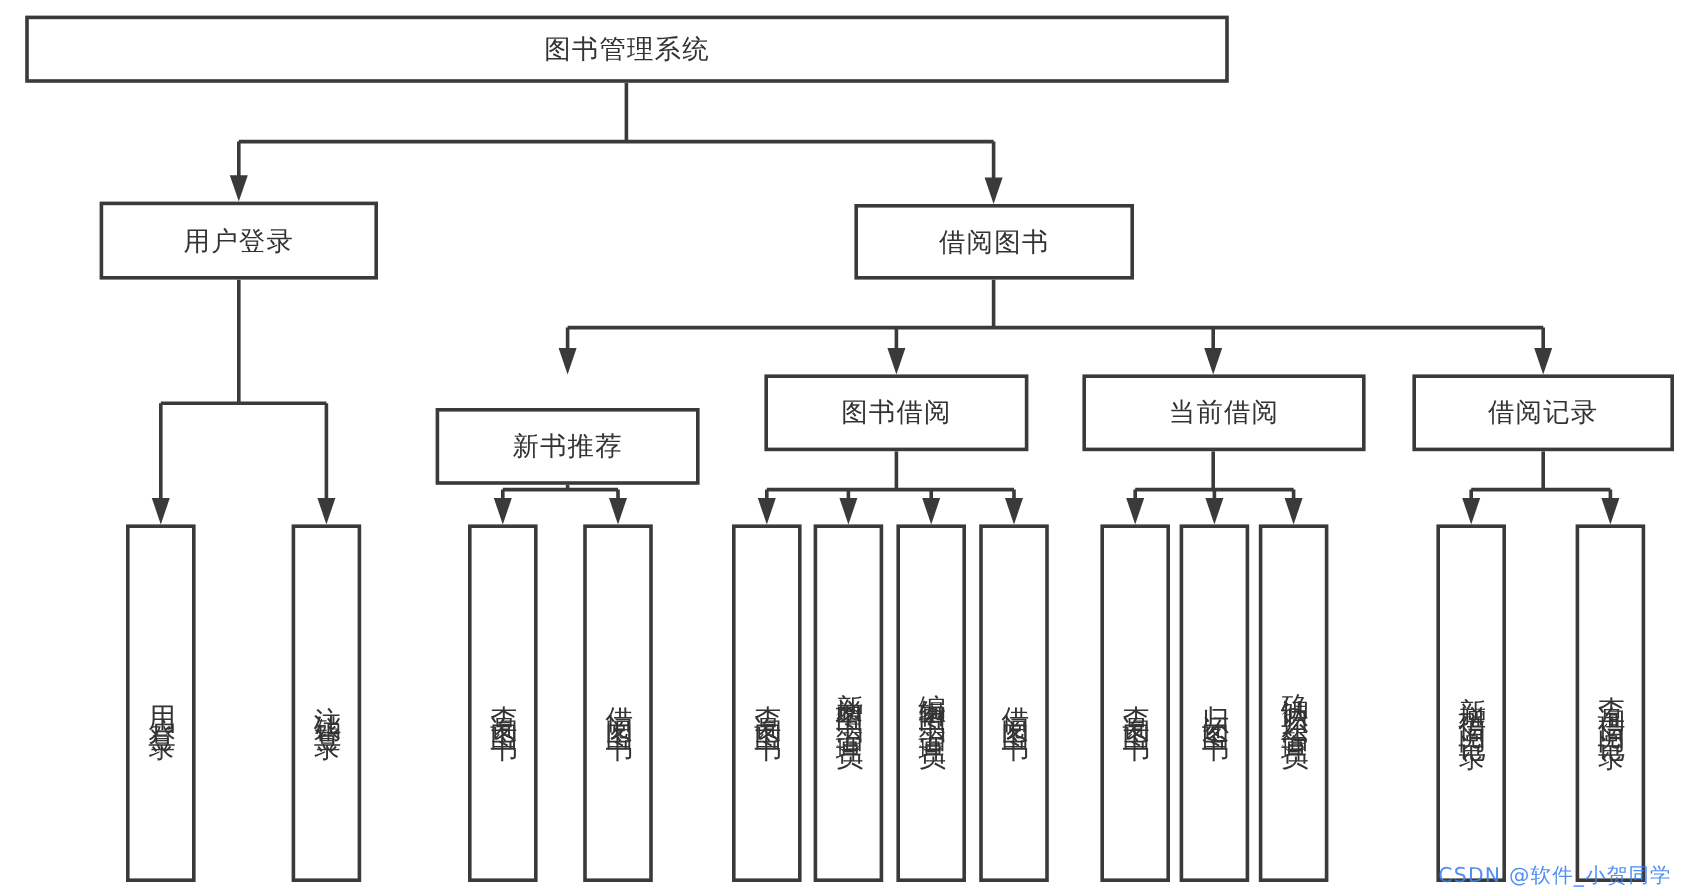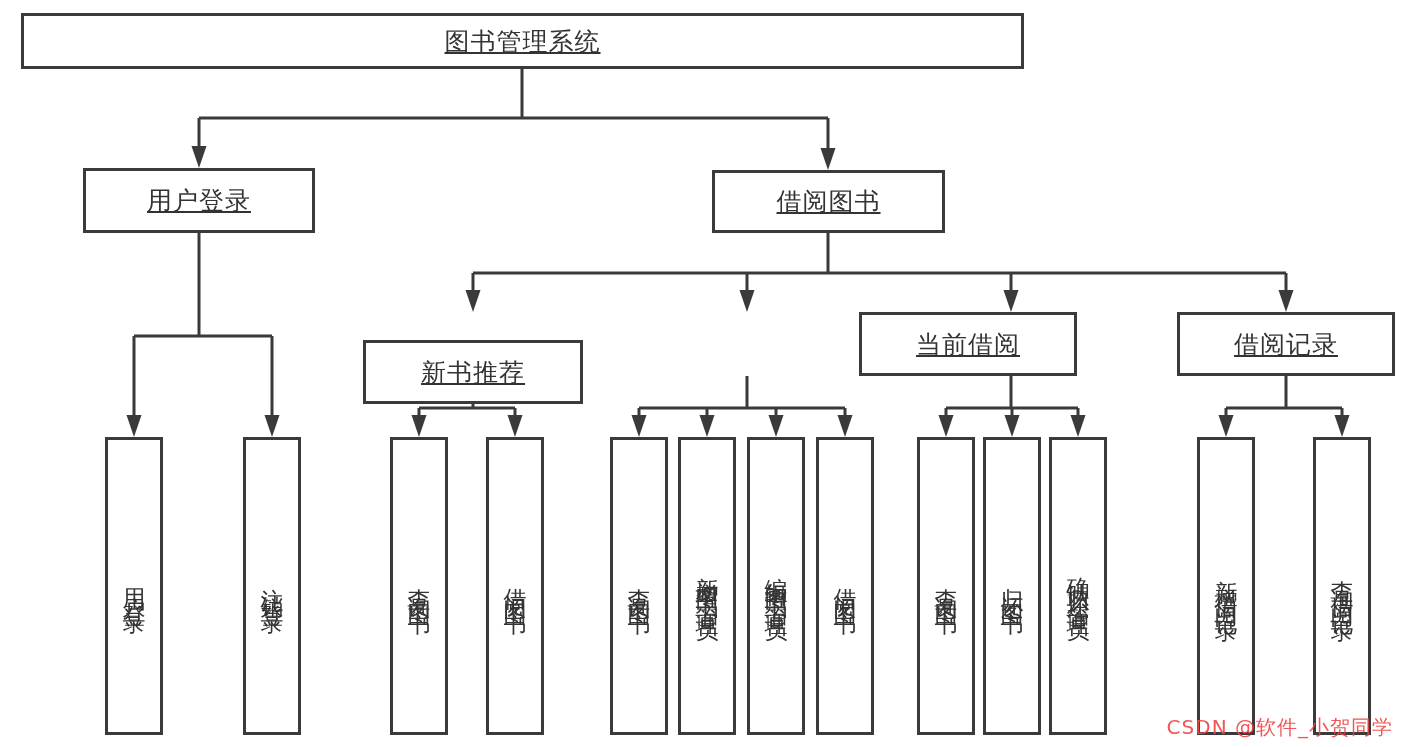--- a/index.html
+++ b/index.html
@@ -7,50 +7,50 @@
     position:relative; width:1405px; height:747px; background:#ffffff;
     font-family:"DejaVu Sans", sans-serif; overflow:hidden;
   }
   svg.connectors { position:absolute; left:0; top:0; z-index:0; }
   .node {
     position:absolute; box-sizing:border-box;
     border:3px solid #3a3a3a; background:#ffffff; color:#333333;
     display:flex; align-items:center; justify-content:center;
     z-index:1; text-align:center;
   }
-  .hnode { font-size:25px; letter-spacing:1px; white-space:nowrap;text-decoration:underline; }
+  .hnode { font-size:22px; letter-spacing:1px; white-space:nowrap; }
   .leaf {
     writing-mode:vertical-rl; font-size:23px; letter-spacing:8px;
     top:437px; width:58px; height:298px; line-height:1;
   }
   .leaf.long { letter-spacing:6px; }
   
   #n-root      { left:21px;   top:13px;  width:1003px; height:56px; }
   #n-login     { left:83px;   top:168px; width:232px;  height:65px; }
   #n-manage    { left:712px;  top:170px; width:233px;  height:63px; }
   #n-recommend { left:363px;  top:312px; width:220px;  height:64px;margin-top:28px; }
   #n-borrow    { left:637px;  top:312px; width:220px;  height:64px; }
-  #n-current   { left:859px;  top:312px; width:218px;  height:64px;align-items:center; }
+  #n-current   { left:902px;  top:312px; width:236px;  height:64px;align-items:center; }
   #n-record    { left:1177px; top:312px; width:218px;  height:64px; }
   #n-login-user   { left:105px; }
   #n-login-logout { left:243px; }
   #n-rec-query    { left:390px; }
   #n-rec-borrow   { left:486px; }
   #n-bor-query    { left:610px; }
   #n-bor-add      { left:678px; }
   #n-bor-edit     { left:747px; }
   #n-bor-borrow   { left:816px; }
   #n-cur-query    { left:917px; }
   #n-cur-return   { left:983px; }
   #n-cur-confirm  { left:1049px; }
   #n-rek-add      { left:1197px; }
   #n-rek-query    { left:1313px; }
   .watermark {
     position:absolute; right:12px; bottom:6px; z-index:2;
-    color:#ef4444; font-size:20px; letter-spacing:1px; opacity:0.9;
+    color:#3b82f6; font-size:17px; letter-spacing:1px; opacity:0.9;
     white-space:nowrap;
   }
 </style>
 </head>
 <body>
 
 <div class="canvas">
 
   <svg class="connectors" width="1405" height="747" viewBox="0 0 1405 747" stroke="#3a3a3a" stroke-width="3" fill="#3a3a3a">
 
@@ -109,20 +109,23 @@
   <div class="node hnode" id="n-login">
     <span>用户登录</span>
   </div>
   <div class="node hnode" id="n-manage">
     <span>借阅图书</span>
   </div>
 
   <div class="node hnode" id="n-recommend">
     <span>新书推荐</span>
   </div>
+  <div class="node hnode" id="n-borrow">
+    <span>图书借阅</span>
+  </div>
   <div class="node hnode" id="n-current">
     <span>当前借阅</span>
   </div>
   <div class="node hnode" id="n-record">
     <span>借阅记录</span>
   </div>
 
   <div class="node leaf" id="n-login-user">
     <span>用户登录</span>
   </div>

